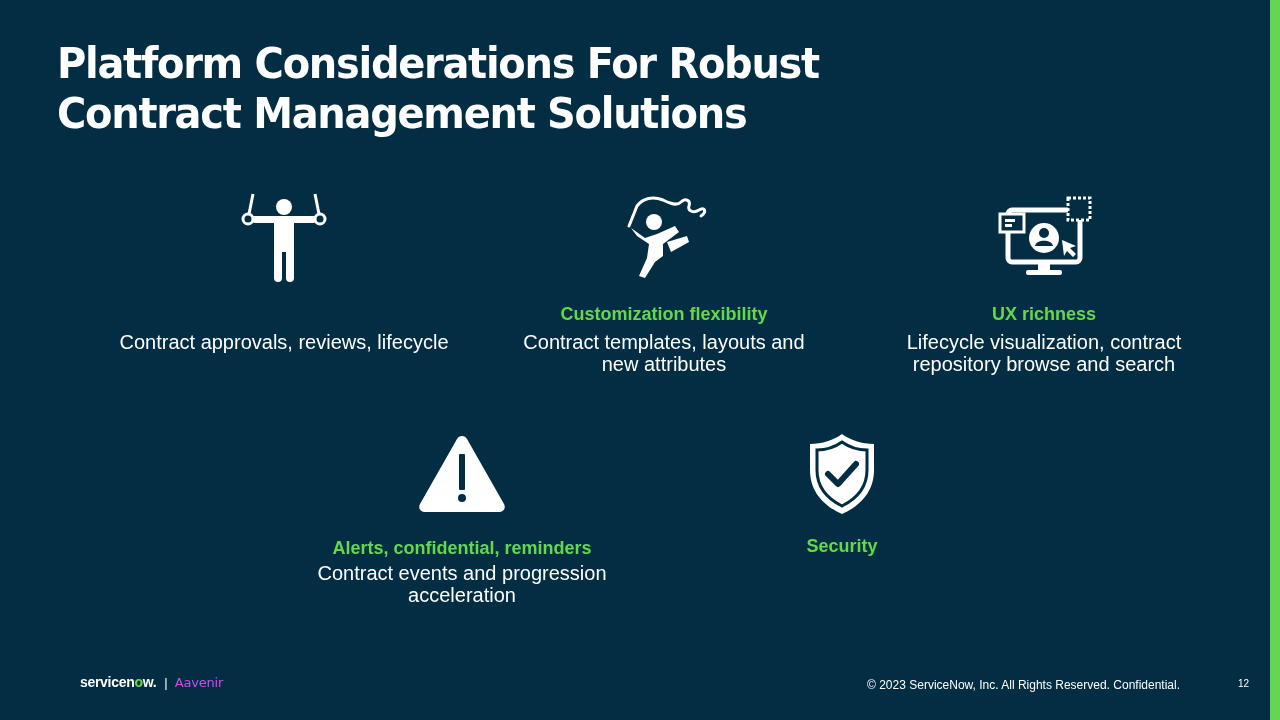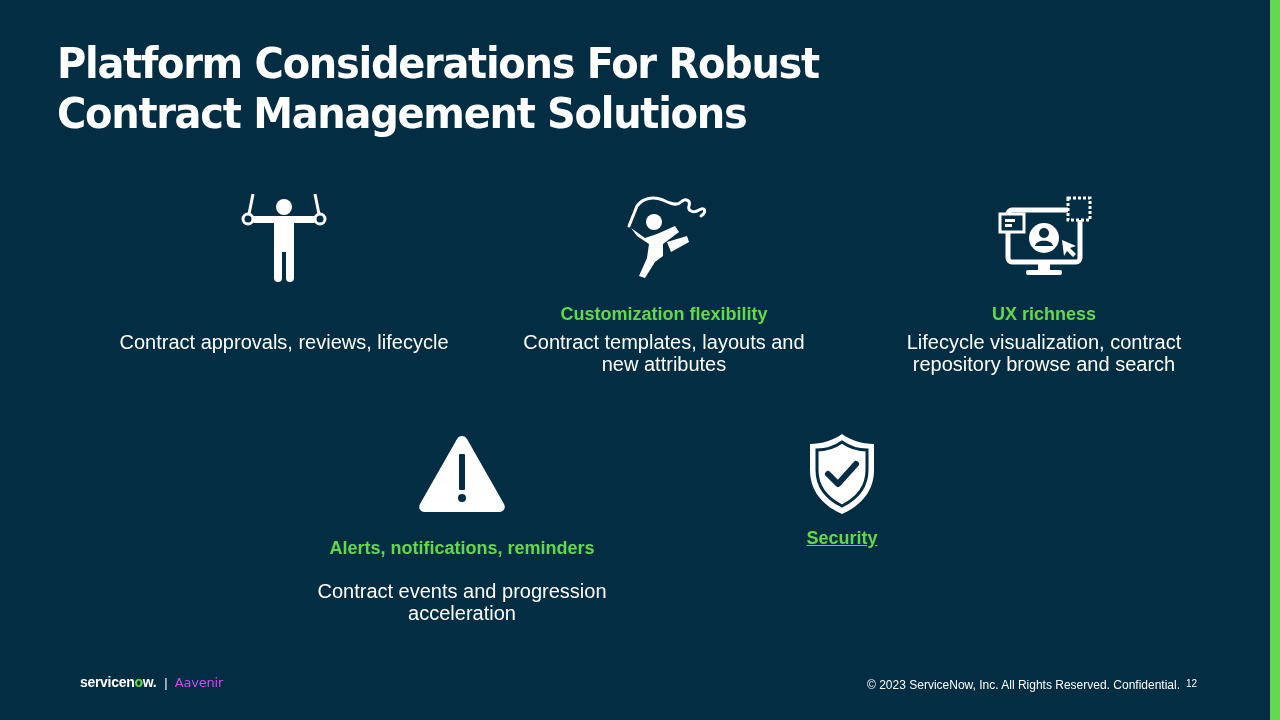--- a/index.html
+++ b/index.html
@@ -26,21 +26,21 @@
     .card .desc {
       color: #ffffff; font-size: 20px; line-height: 22px;
       position: absolute; left: 0; right: 0;
     }
     .footer-logo { position: absolute; left: 57px; top: 674px; display: flex; align-items: center; margin-left: 23px; }
     .sn-logo { color: #ffffff; font-weight: bold; font-size: 14px; letter-spacing: -0.3px; }
     .sn-logo .o { color: #62d84e; }
     .logo-sep { color: #ffffff; font-size: 13px; margin: 0 7px 0 8px; }
     .aavenir-logo { color: #d946ef; font-size: 13px; font-family: "DejaVu Sans", sans-serif; letter-spacing: -0.2px; }
     .copyright { position: absolute; left: 867px; top: 678px; color: #ffffff; font-size: 12px; }
-    .page-num { position: absolute; left: 1186px; top: 678px; color: #ffffff; font-size: 10px; }
+    .page-num { position: absolute; left: 1238px; top: 678px; color: #ffffff; font-size: 10px; }
   </style>
 </head>
 <body>
 
 <div class="slide">
   <div class="accent-bar"></div>
 
   <div class="title">Platform Considerations For Robust Contract Management Solutions</div>
 
   <div class="card" style="left:114px; top:190px; width:340px; height:180px;">
@@ -89,31 +89,31 @@
     <div class="heading" style="top:113px;">UX richness</div>
     <div class="desc" style="top:141px; left:30px; right:30px;">Lifecycle visualization, contract repository browse and search</div>
   </div>
 
   <div class="card" style="left:292px; top:430px; width:340px; height:190px;">
     <svg class="icon" width="92" height="84" viewBox="0 0 92 84" style="margin-top:2px;">
       <path d="M46 4 C48 4 50 5 51 7 L88 72 C90 76 88 80 83 80 L9 80 C4 80 2 76 4 72 L41 7 C42 5 44 4 46 4 Z" fill="#ffffff"></path>
       <rect x="43" y="22" width="6" height="36" rx="1" fill="#032d42"></rect>
       <circle cx="46" cy="66" r="4" fill="#032d42"></circle>
     </svg>
-    <div class="heading" style="top:107px;">Alerts, notifications, reminders</div>
-    <div class="desc" style="top:150px; left:20px; right:20px;text-align:center;">Contract events and progression acceleration</div>
+    <div class="heading" style="top:107px;">Alerts, confidential, reminders</div>
+    <div class="desc" style="top:132px; left:20px; right:20px;text-align:center;">Contract events and progression acceleration</div>
   </div>
 
   <div class="card" style="left:672px; top:430px; width:340px; height:190px;">
     <svg class="icon" width="72" height="84" viewBox="0 0 72 84" style="margin-top:2px;">
       <path d="M36 2 C44 8 56 12 68 12 L68 38 C68 60 54 74 36 82 C18 74 4 60 4 38 L4 12 C16 12 28 8 36 2 Z" fill="#ffffff"></path>
       <path d="M36 10 C43 15 52 18 61 18 L61 38 C61 56 50 67 36 74 C22 67 11 56 11 38 L11 18 C20 18 29 15 36 10 Z" fill="none" stroke="#032d42" stroke-width="3"></path>
       <path d="M22 42 L32 52 L50 32" fill="none" stroke="#032d42" stroke-width="6" stroke-linecap="round" stroke-linejoin="round"></path>
     </svg>
-    <div class="heading" style="top:97px;text-decoration:underline;">Security</div>
+    <div class="heading" style="top:105px;">Security</div>
   </div>
 
   <div class="footer-logo">
     <span class="sn-logo"><span>servicen</span><span class="o">o</span><span>w.</span></span>
     <span class="logo-sep">|</span>
     <span class="aavenir-logo">Aavenir</span>
   </div>
   <div class="copyright">© 2023 ServiceNow, Inc. All Rights Reserved. Confidential.</div>
   <div class="page-num">12</div>
 </div>

